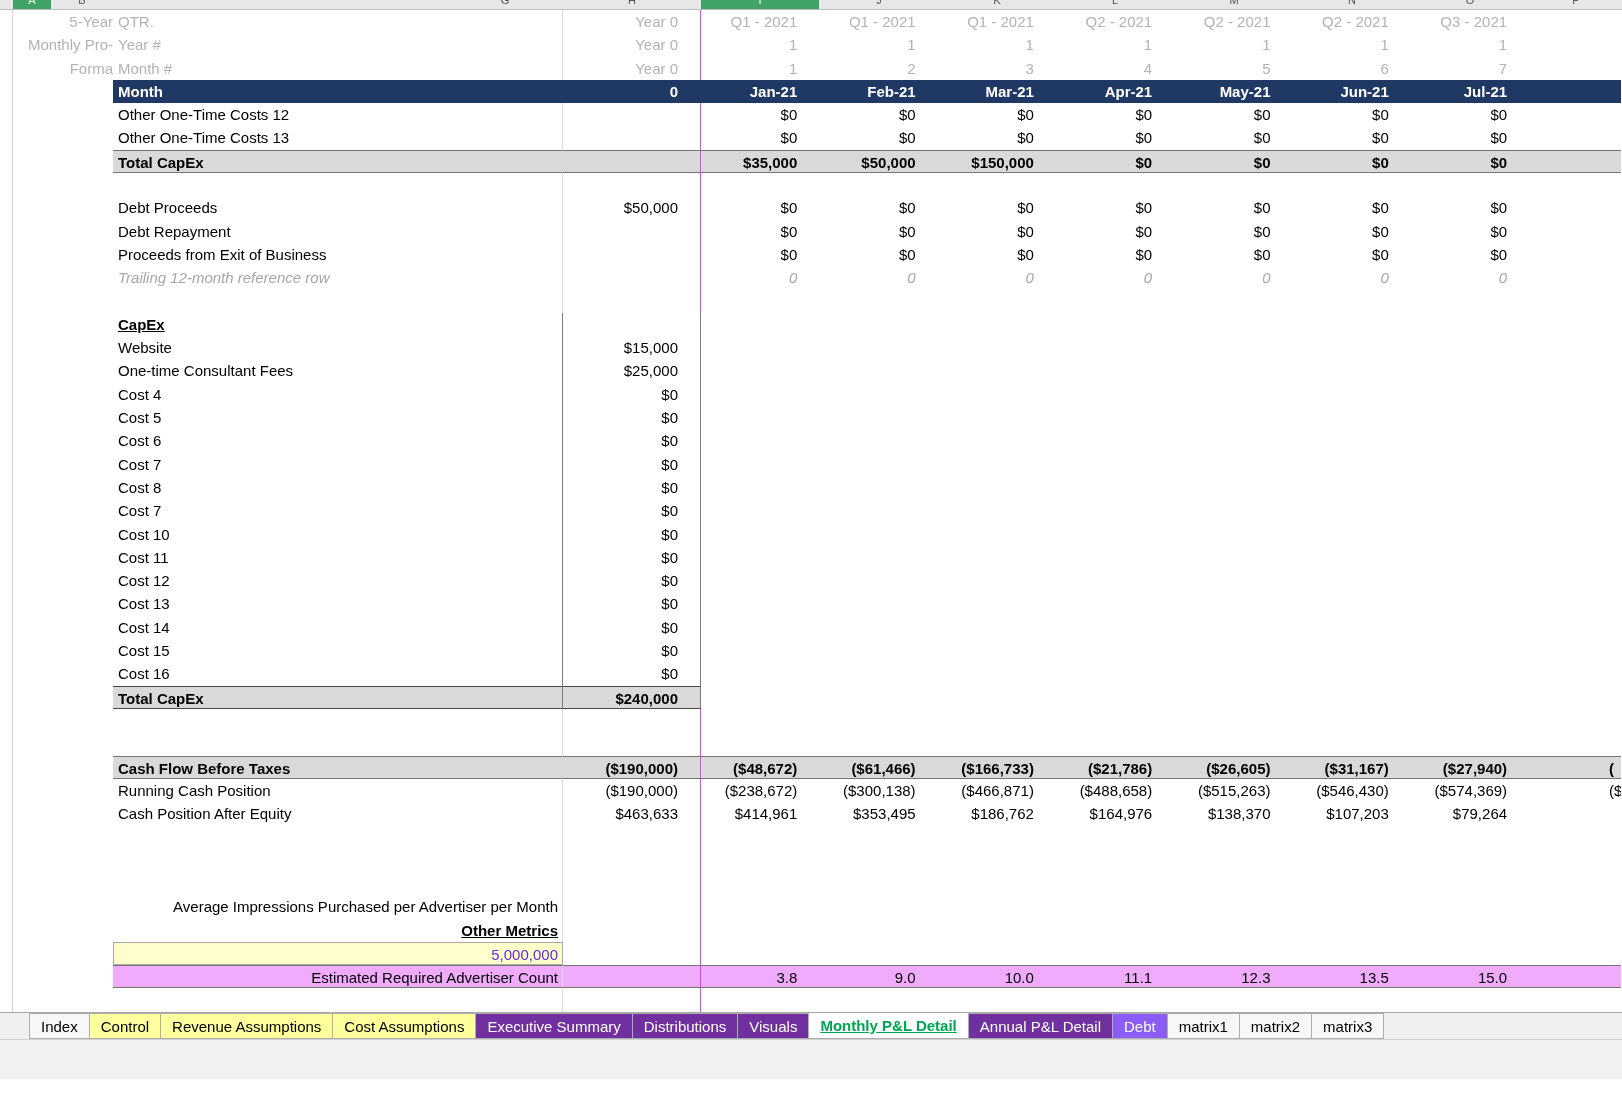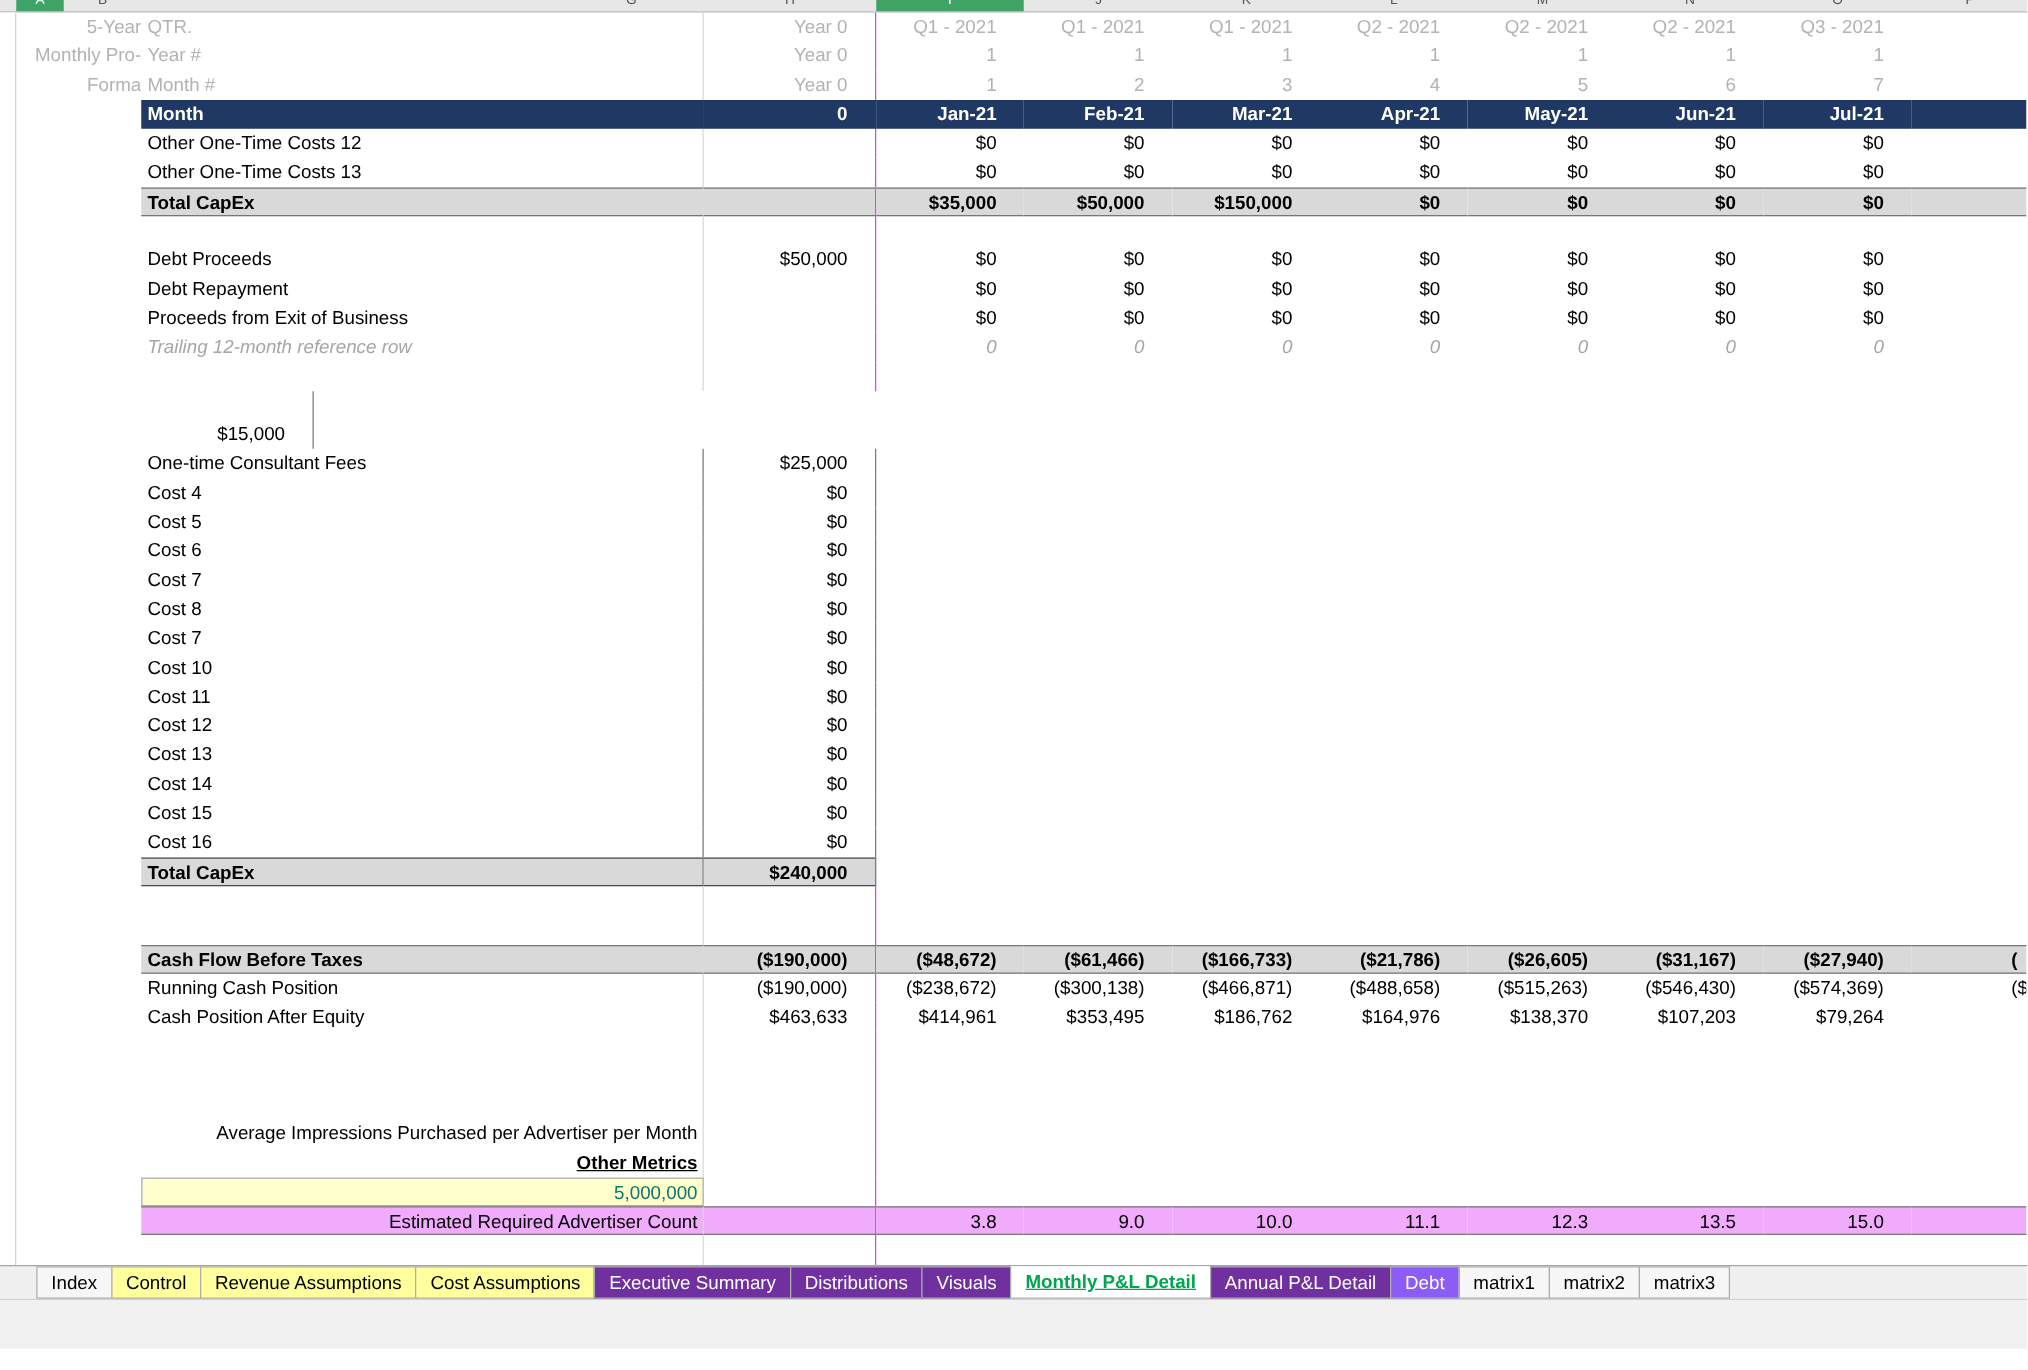--- a/index.html
+++ b/index.html
@@ -32,21 +32,21 @@
     border-top:1px solid #767676; border-bottom:1px solid #767676; }
   .row.est .c:not(.corner) { background:#f0abfc;
     border-top:1px solid #767676; border-bottom:1px solid #767676; }
   .row.est .label { text-align:right; padding-right:4px; }
   .row.totalnarrow .label, .row.totalnarrow .col0 { background:#D9D9D9; font-weight:700;
     border-top:1px solid #4a4a4a; border-bottom:1px solid #4a4a4a; }
   .row.muted { color:#A6A6A6; font-style:italic; }
   .row.section .label { font-weight:700; text-decoration:underline; }
   .row.metrics .label { font-weight:700; text-decoration:underline; text-align:right; padding-right:4px; }
   .row.rightlabel .label { text-align:right; padding-right:4px; }
-  .row.input .label { background:#FFFFCC; color:#0f766e; text-align:right; padding-right:4px;
+  .row.input .label { background:#FFFFCC; color:#6d28d9; text-align:right; padding-right:4px;
     border:1px solid #A9A9A9; }
   .row.box .label, .row.box .col0 { border-right-color:#7B7B7B; }
 
   
   .tabbar { height:27px; background:#F0F0F0; border-top:1px solid #A6A6A6;
     display:flex; align-items:stretch; padding-left:30px; }
   .tab { padding:0 11px; line-height:25px; font-size:15px; cursor:pointer;
     border:1px solid #ADADAD; margin-left:-1px; background:#F1F1F1; }
   .tab.plain  { background:#F7F7F7; }
   .tab.yellow { background:#FFFF9E; }
@@ -241,32 +241,34 @@
           <div class="c m"></div>
           <div class="c m"></div>
           <div class="c m"></div>
           <div class="c m"></div>
           <div class="c m"></div>
           <div class="c m"></div>
           <div class="c part"></div>
         </div>
         <div class="row section box">
           <div class="c corner"></div>
-          <div class="c col0"></div>
-          <div class="c m"></div>
-          <div class="c m"></div>
-          <div class="c m"></div>
-          <div class="c m"></div>
-          <div class="c m"></div>
-          <div class="c m"></div>
-          <div class="c m"></div>
-          <div class="c part"></div>
-        </div>
-        <div class="row data box">
-          <div class="c corner"></div>
+          <div class="c label">CapEx</div>
+          <div class="c col0"></div>
+          <div class="c m"></div>
+          <div class="c m"></div>
+          <div class="c m"></div>
+          <div class="c m"></div>
+          <div class="c m"></div>
+          <div class="c m"></div>
+          <div class="c m"></div>
+          <div class="c part"></div>
+        </div>
+        <div class="row data box">
+          <div class="c corner"></div>
+          <div class="c label">Website</div>
           <div class="c col0">$15,000</div>
           <div class="c m"></div>
           <div class="c m"></div>
           <div class="c m"></div>
           <div class="c m"></div>
           <div class="c m"></div>
           <div class="c m"></div>
           <div class="c m"></div>
           <div class="c part"></div>
         </div>

